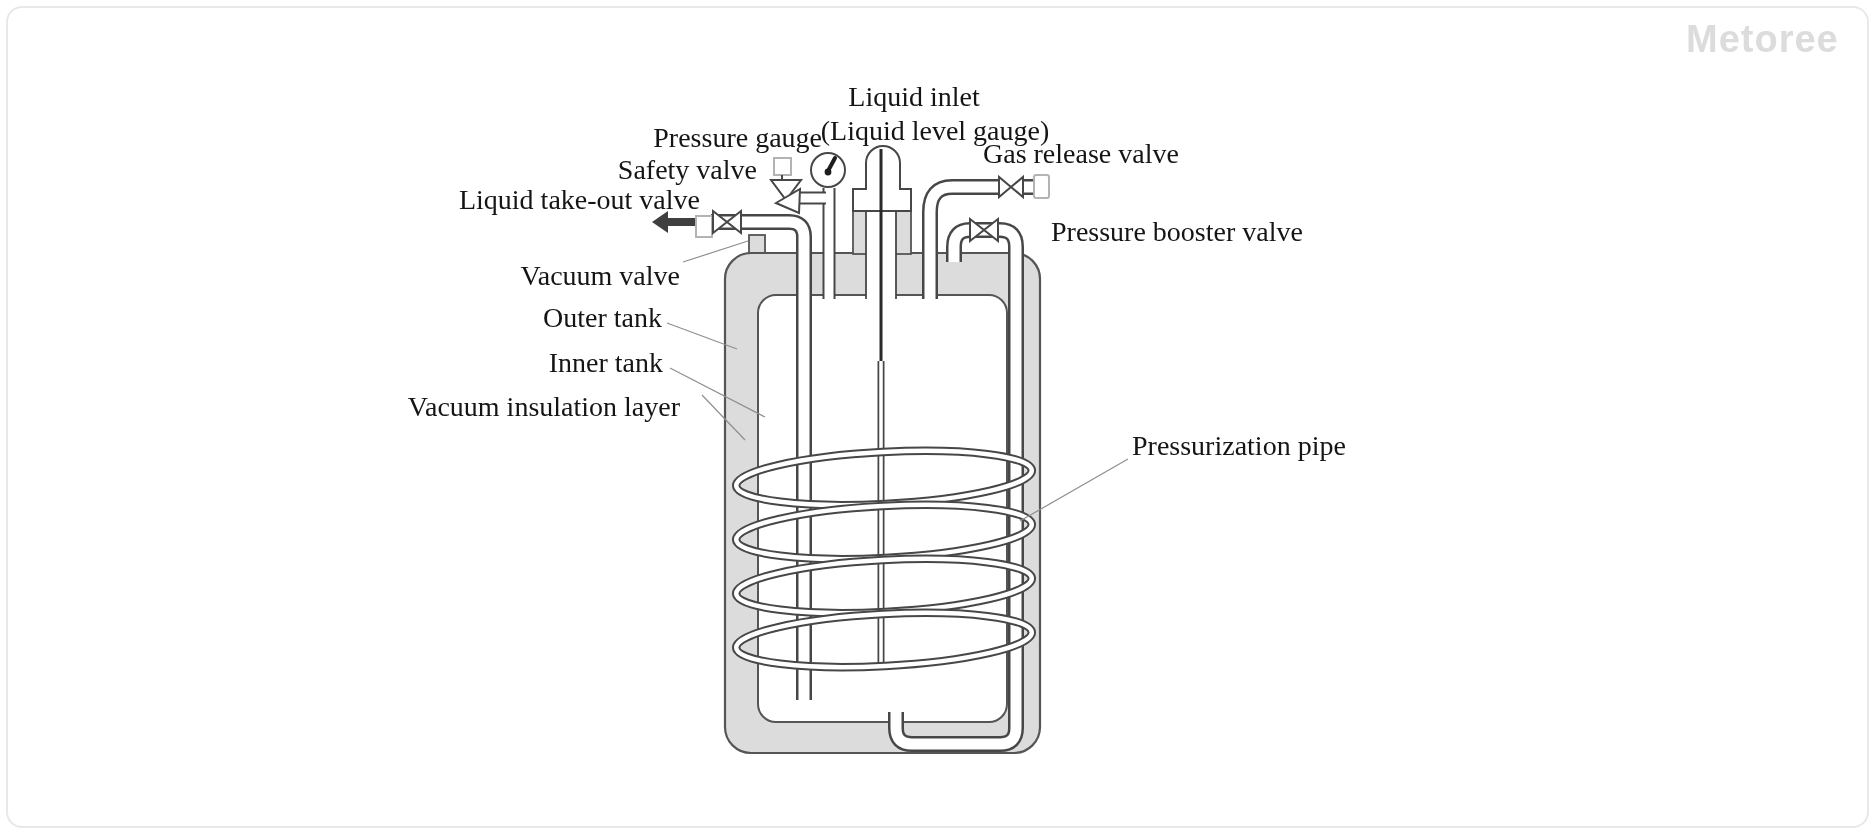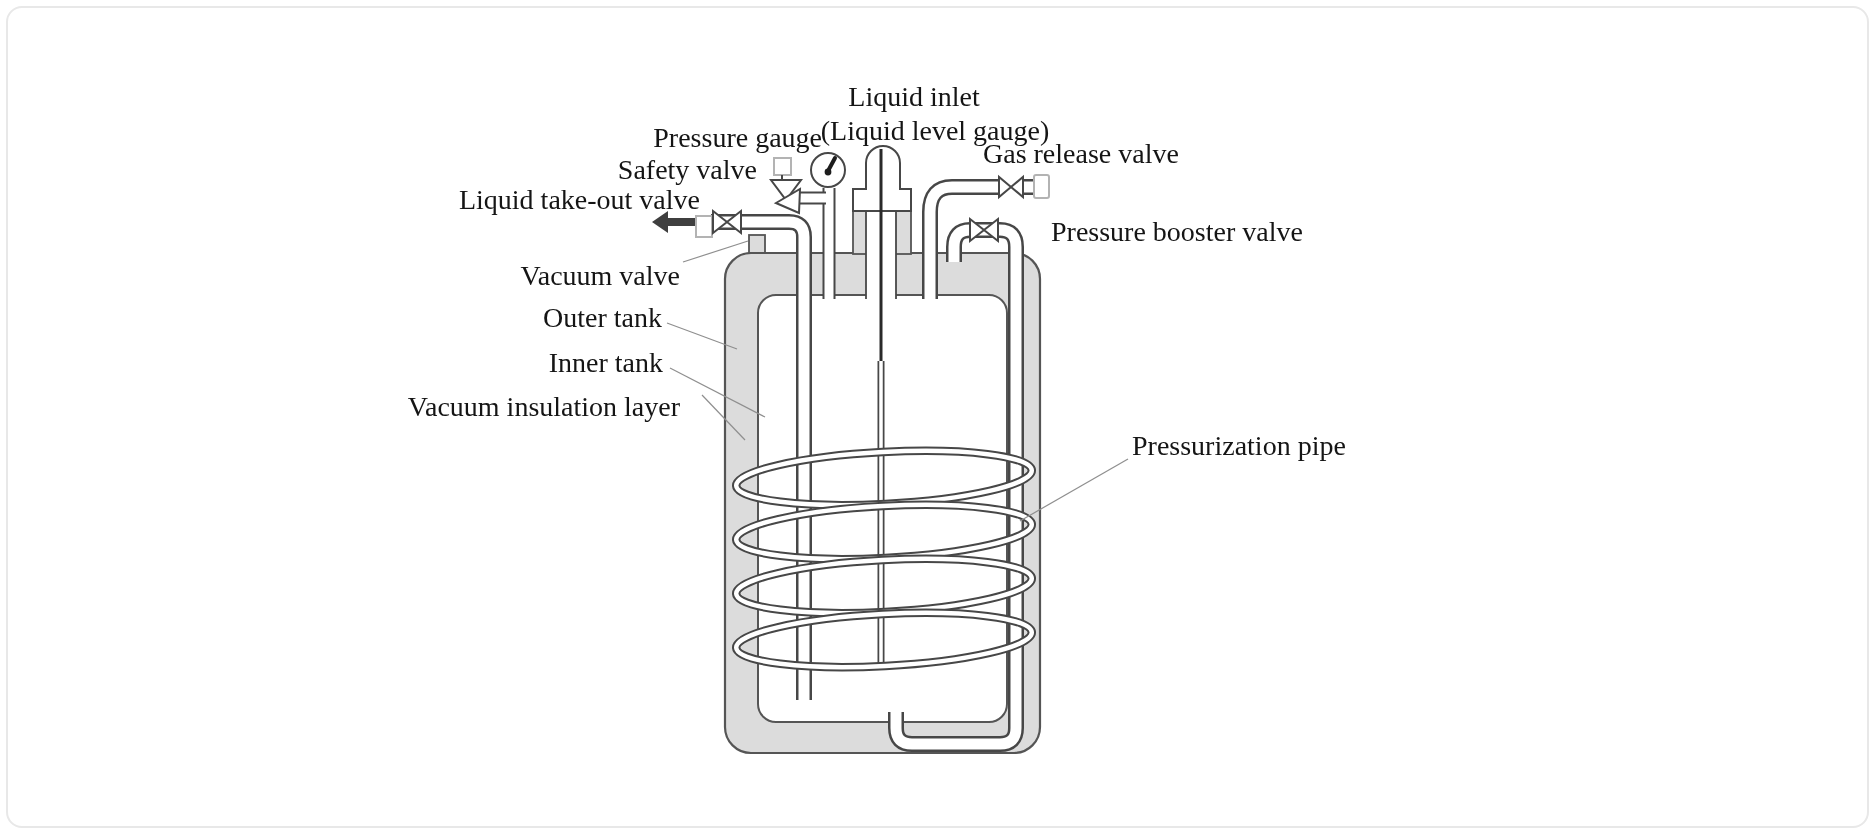--- a/index.html
+++ b/index.html
@@ -141,13 +141,14 @@
       <text x="983" y="163" class="lbl">Gas release valve</text>
       <text x="1051" y="241" class="lbl">Pressure booster valve</text>
       <text x="680" y="285" class="lbl lbl-r">Vacuum valve</text>
       <text x="662" y="327" class="lbl lbl-r">Outer tank</text>
       <text x="663" y="372" class="lbl lbl-r">Inner tank</text>
       <text x="680" y="416" class="lbl lbl-r">Vacuum insulation layer</text>
       <text x="1132" y="455" class="lbl">Pressurization pipe</text>
     </g>
   </svg>
 
+  <div class="watermark">Metoree</div>
 </div>
 
 </body></html>

